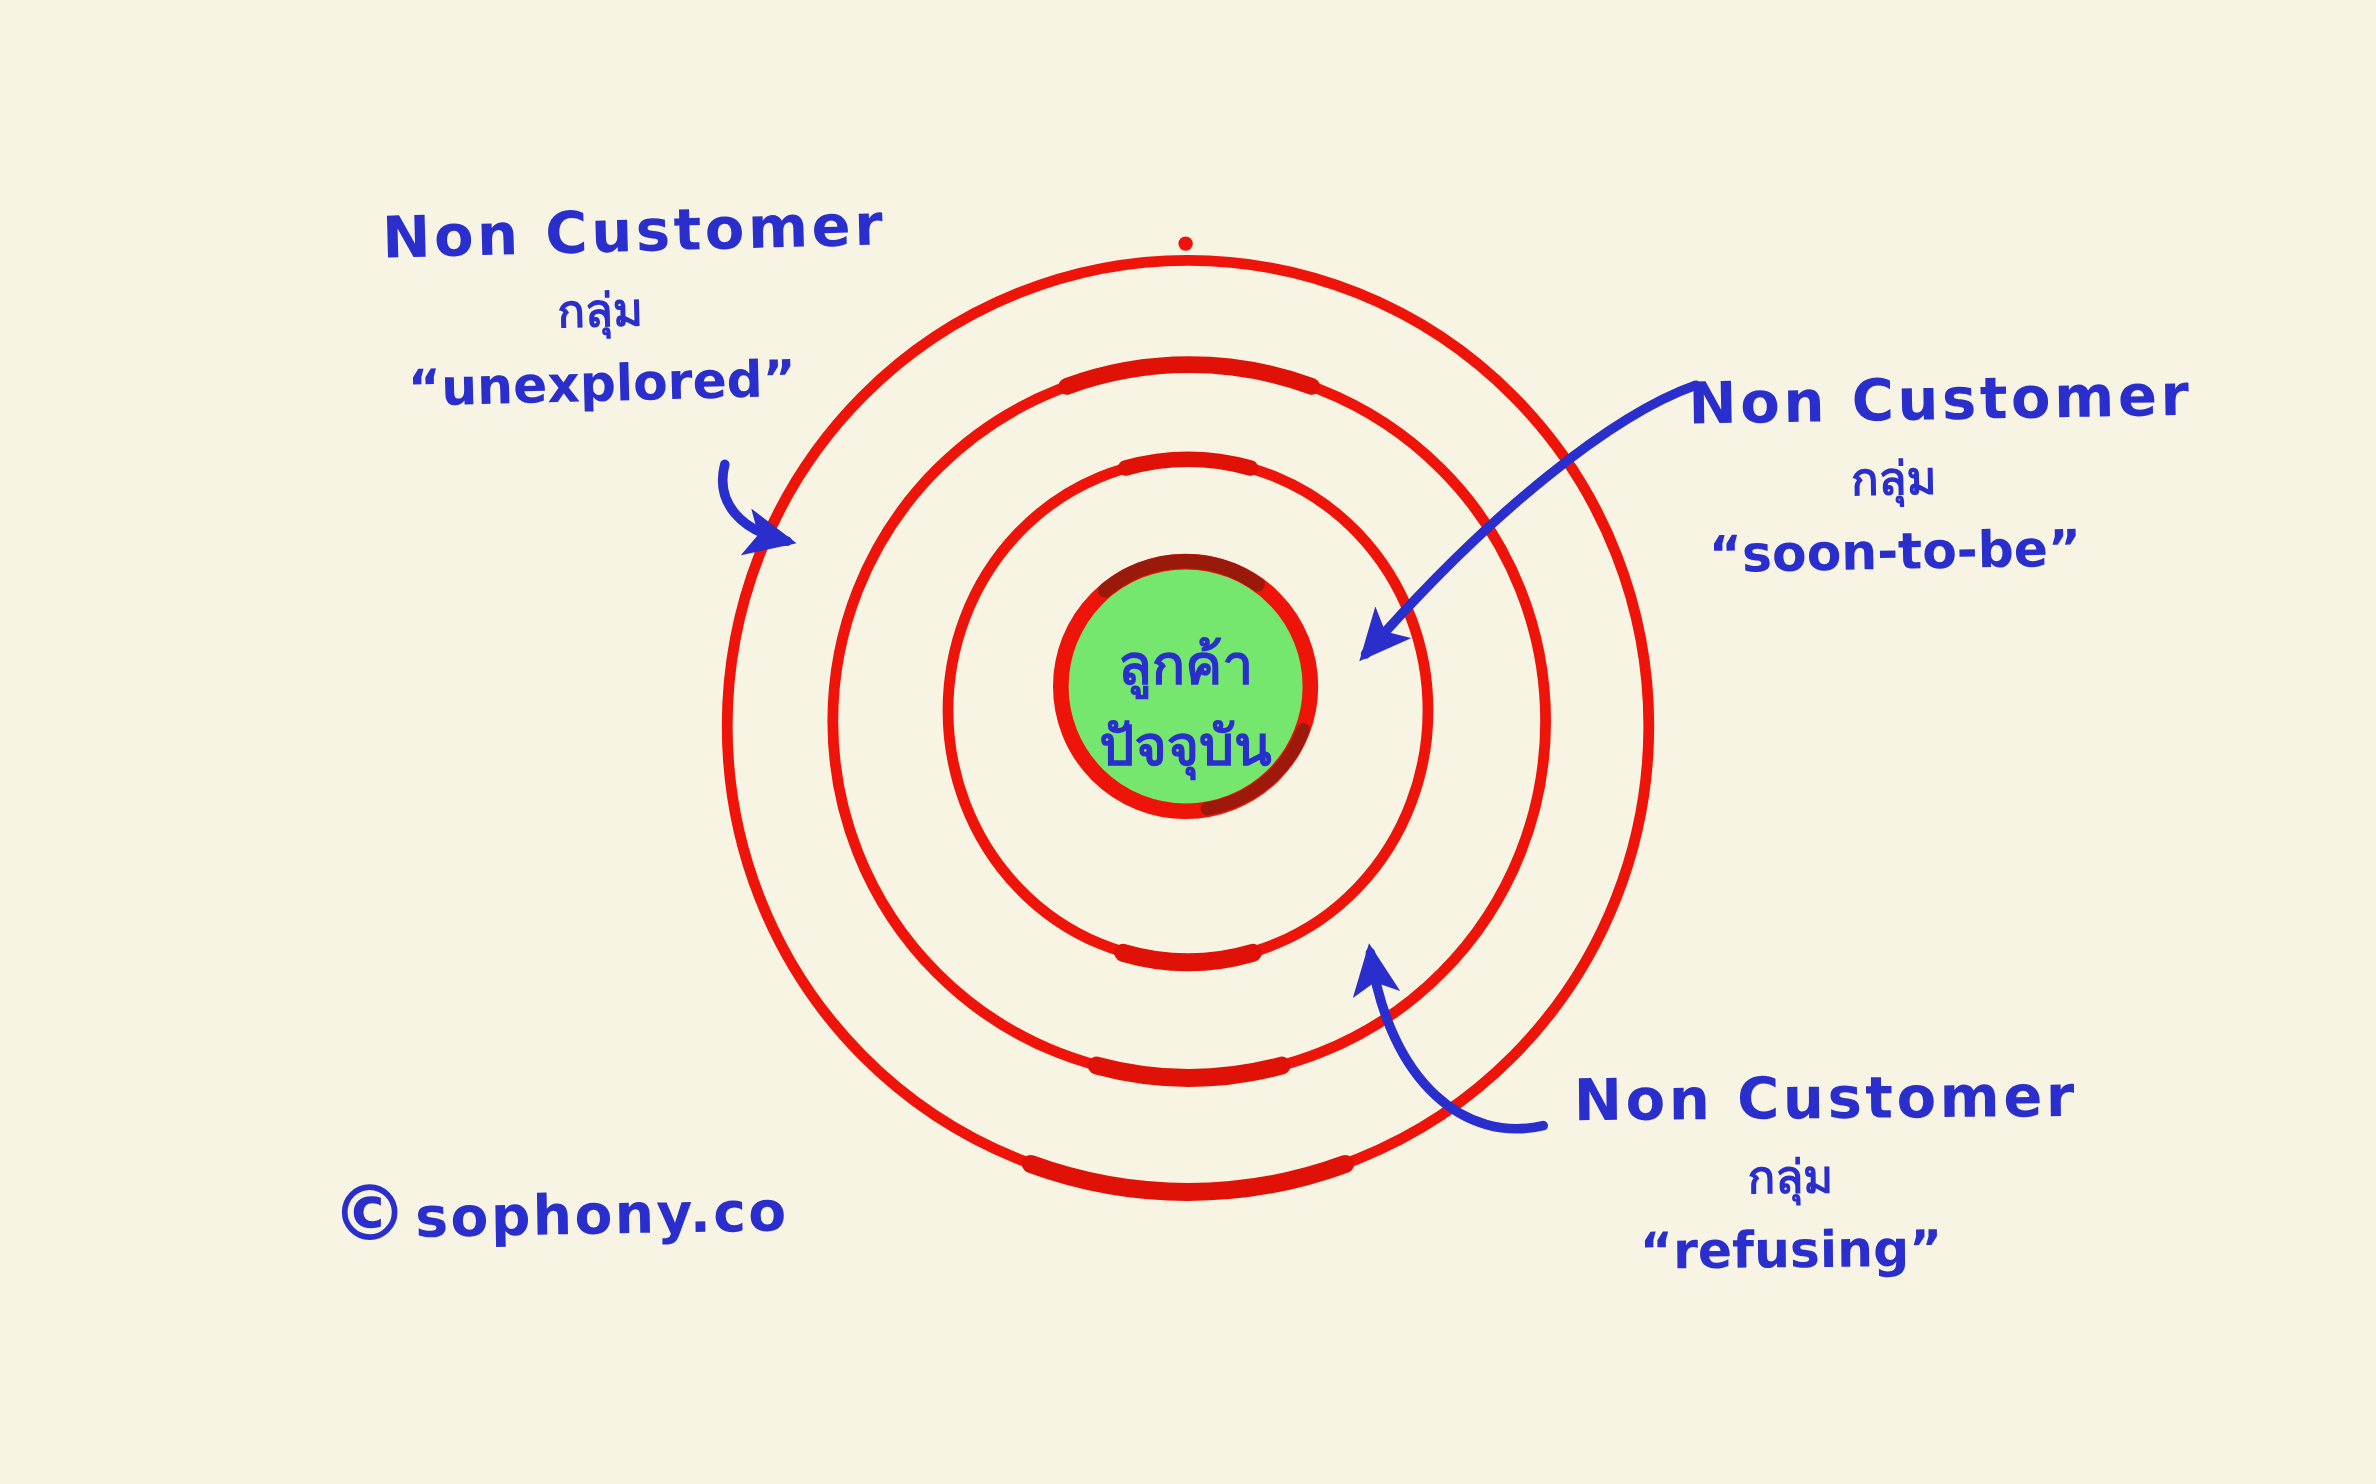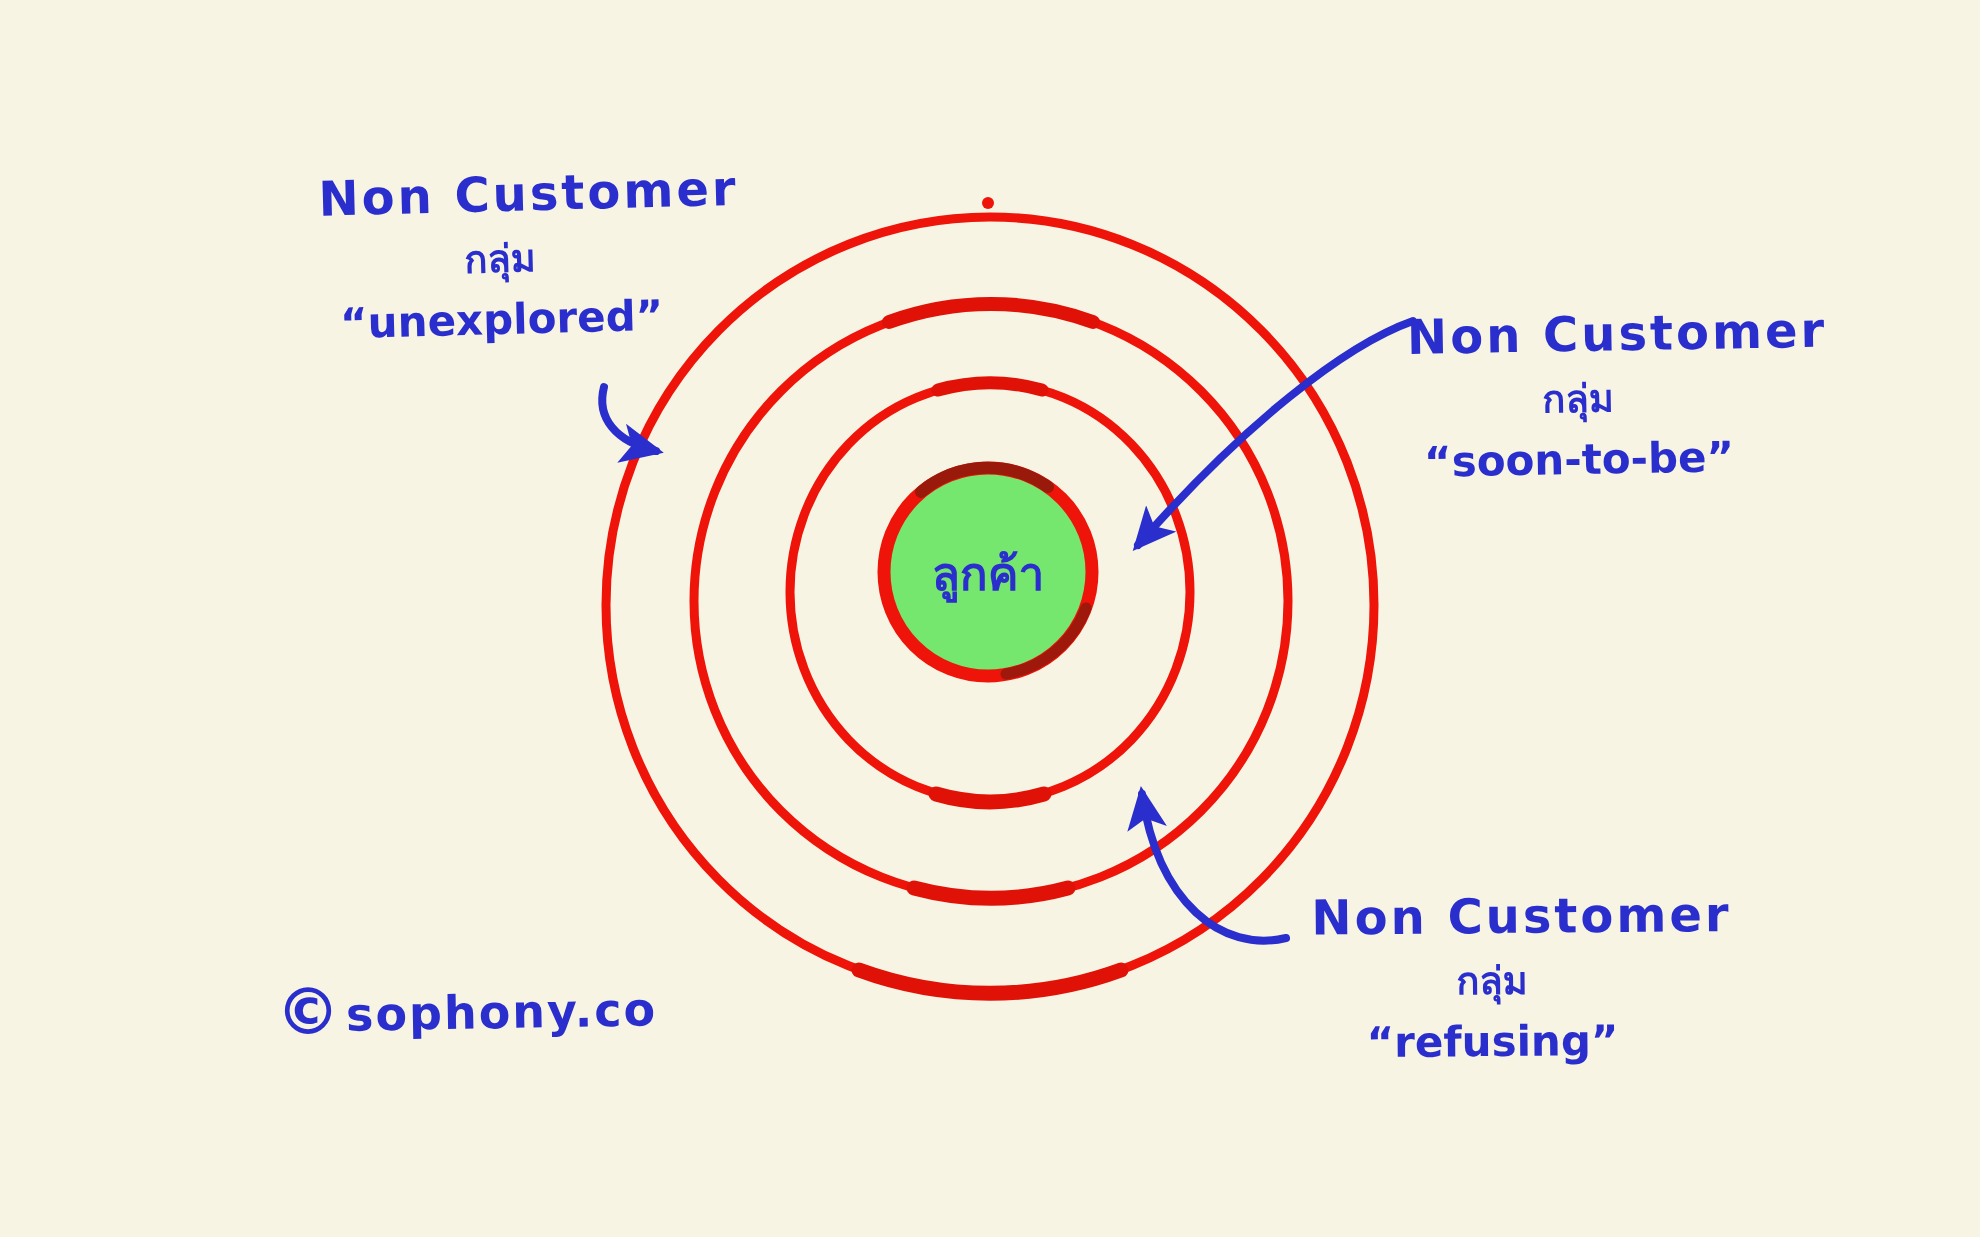--- a/index.html
+++ b/index.html
@@ -32,21 +32,21 @@
     font-size:42px;
     font-weight:bold;
     margin-top:16px;
     white-space:nowrap;
   }
   #annotation-unexplored{left:320px;top:168px;width:360px;transform:rotate(-1.5deg);}
   #annotation-soon-to-be{left:1408px;top:308px;width:340px;transform:rotate(-1deg);}
   #annotation-refusing{left:1312px;top:890px;width:360px;transform:rotate(-0.5deg);}
   #center-label{
     position:absolute;
-    left:988px;top:574px;
+    left:988px;top:588px;
     transform:translate(-50%,-50%);
     color:#2a2ecd;
     text-align:center;
     width:320px;
   }
   #center-label .th-line{
     font-size:46px;
     font-weight:bold;
     line-height:1.45;
     white-space:nowrap;
@@ -117,20 +117,21 @@
   </div>
 
   <div class="label" id="annotation-refusing">
     <div class="title">Non Customer</div>
     <div class="subtitle">กลุ่ม</div>
     <div class="tag">“refusing”</div>
   </div>
 
   <div id="center-label">
     <div class="th-line">ลูกค้า</div>
+    <div class="th-line">ปัจจุบัน</div>
   </div>
 
   <div id="watermark">
     <span class="c-symbol">©</span>
     <span class="site">sophony.co</span>
   </div>
 
 </div>
 
 </body></html>

